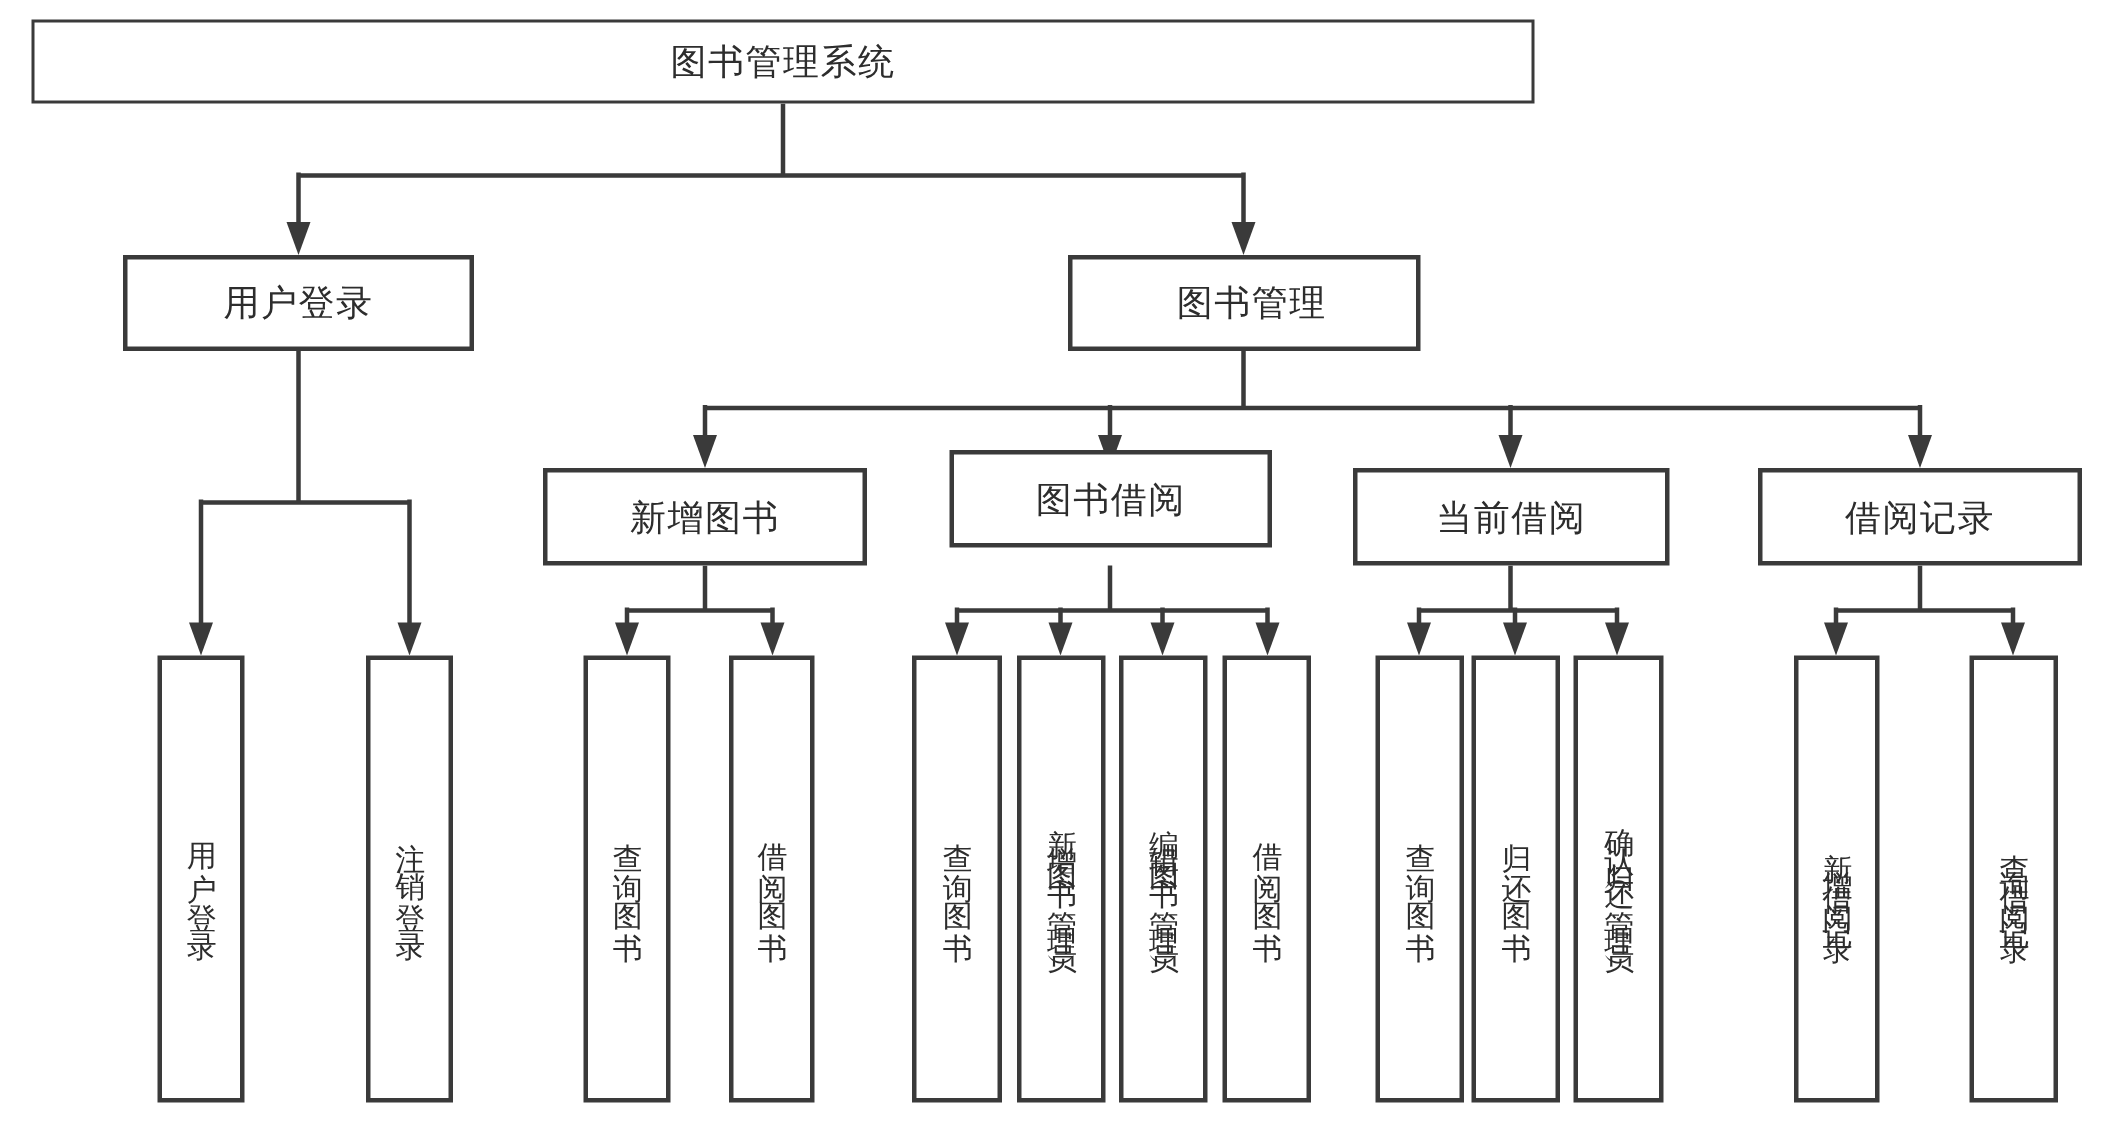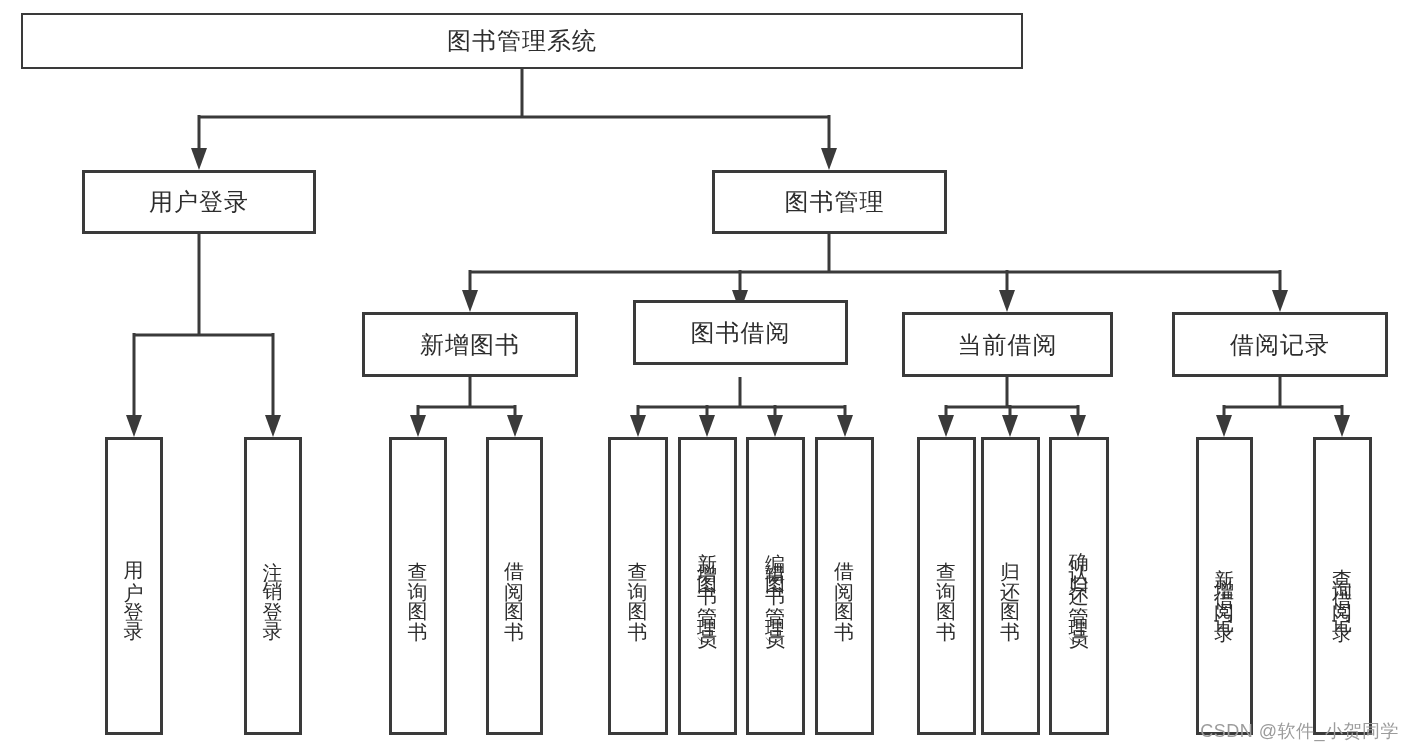--- a/index.html
+++ b/index.html
@@ -176,15 +176,14 @@
     <span class="vlabel long">确认归还（管理员）</span>
   </div>
 
   <div class="vbox" style="left:1196px; top:437px; width:57px; height:298px;">
     <span class="vlabel long">新增借阅记录</span>
   </div>
   <div class="vbox" style="left:1313px; top:437px; width:59px; height:298px;">
     <span class="vlabel long">查询借阅记录</span>
   </div>
 
-  <div id="watermark">CSDN @软件_小贺同学</div>
 
 </div>
 
 </body></html>

